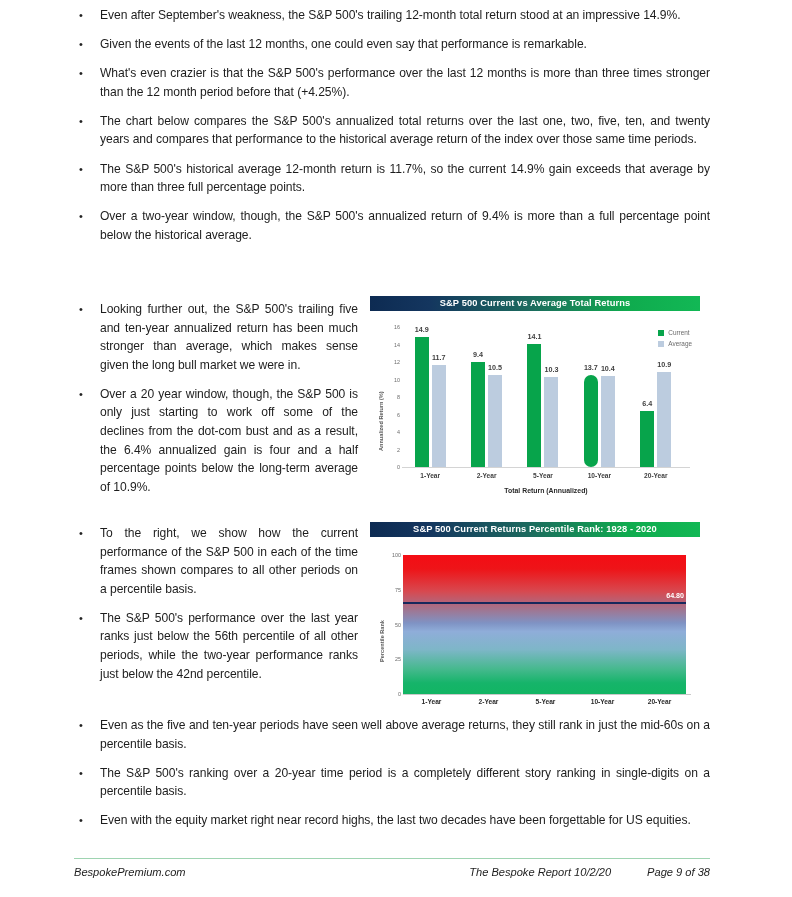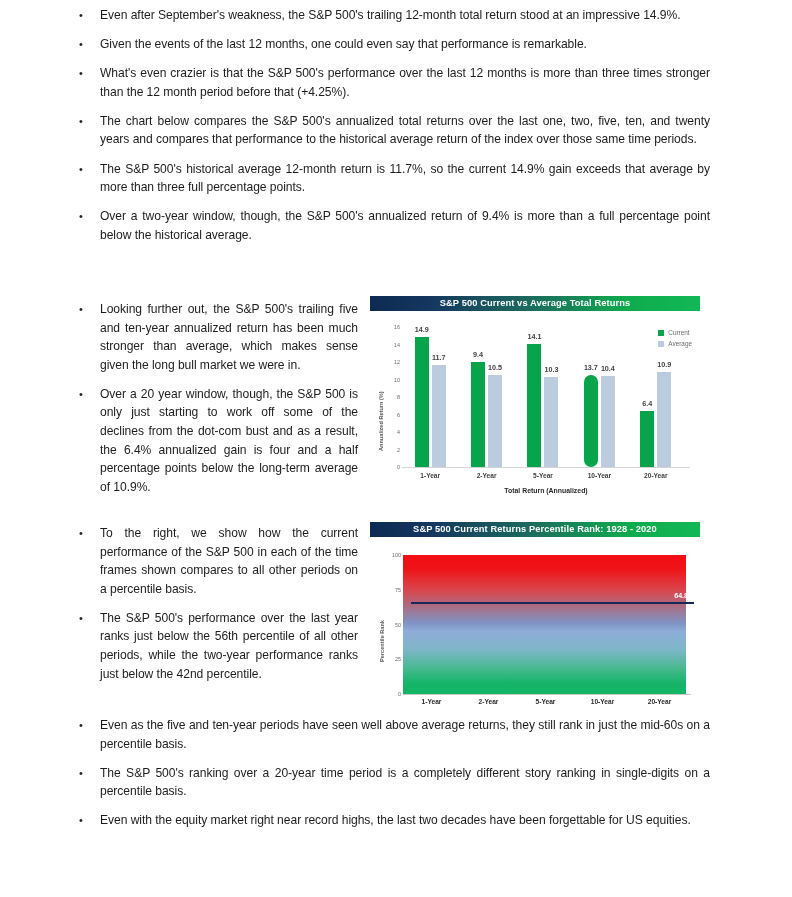--- a/index.html
+++ b/index.html
@@ -189,21 +189,21 @@
       #a2748f 39%,
       #7f93c4 49%,
       #8fadd9 55%,
       #7eb6c8 68%,
       #46b98e 82%,
       #16b46a 92%,
       #12b563 100%);
   }
   .c2-marker {
     position: absolute;
-    left: 8px;
+    left: 0;
     width: 100%;
     height: 2px;
     background: #17285c;
   }
   .c2-marker .m-lab {
     position: absolute;
     right: 2px;
     top: -10px;
     font-size: 7.1px;
     font-weight: bold;
@@ -425,14 +425,23 @@
     <div class="bullet">
       <span class="dot">•</span>
       <span class="txt">The S&amp;P 500's ranking over a 20-year time period is a completely different story ranking in single-digits on a percentile basis.</span>
     </div>
     <div class="bullet">
       <span class="dot">•</span>
       <span class="txt">Even with the equity market right near record highs, the last two decades have been forgettable for US equities.</span>
     </div>
   </div>
 
+  <div class="footer">
+    <div class="rule"></div>
+    <div class="frow">
+      <span class="f-left">BespokePremium.com</span>
+      <span class="f-spacer"></span>
+      <span class="f-mid">The Bespoke Report 10/2/20</span>
+      <span class="f-right">Page 9 of 38</span>
+    </div>
+  </div>
 
 </div>
 
 </body></html>

